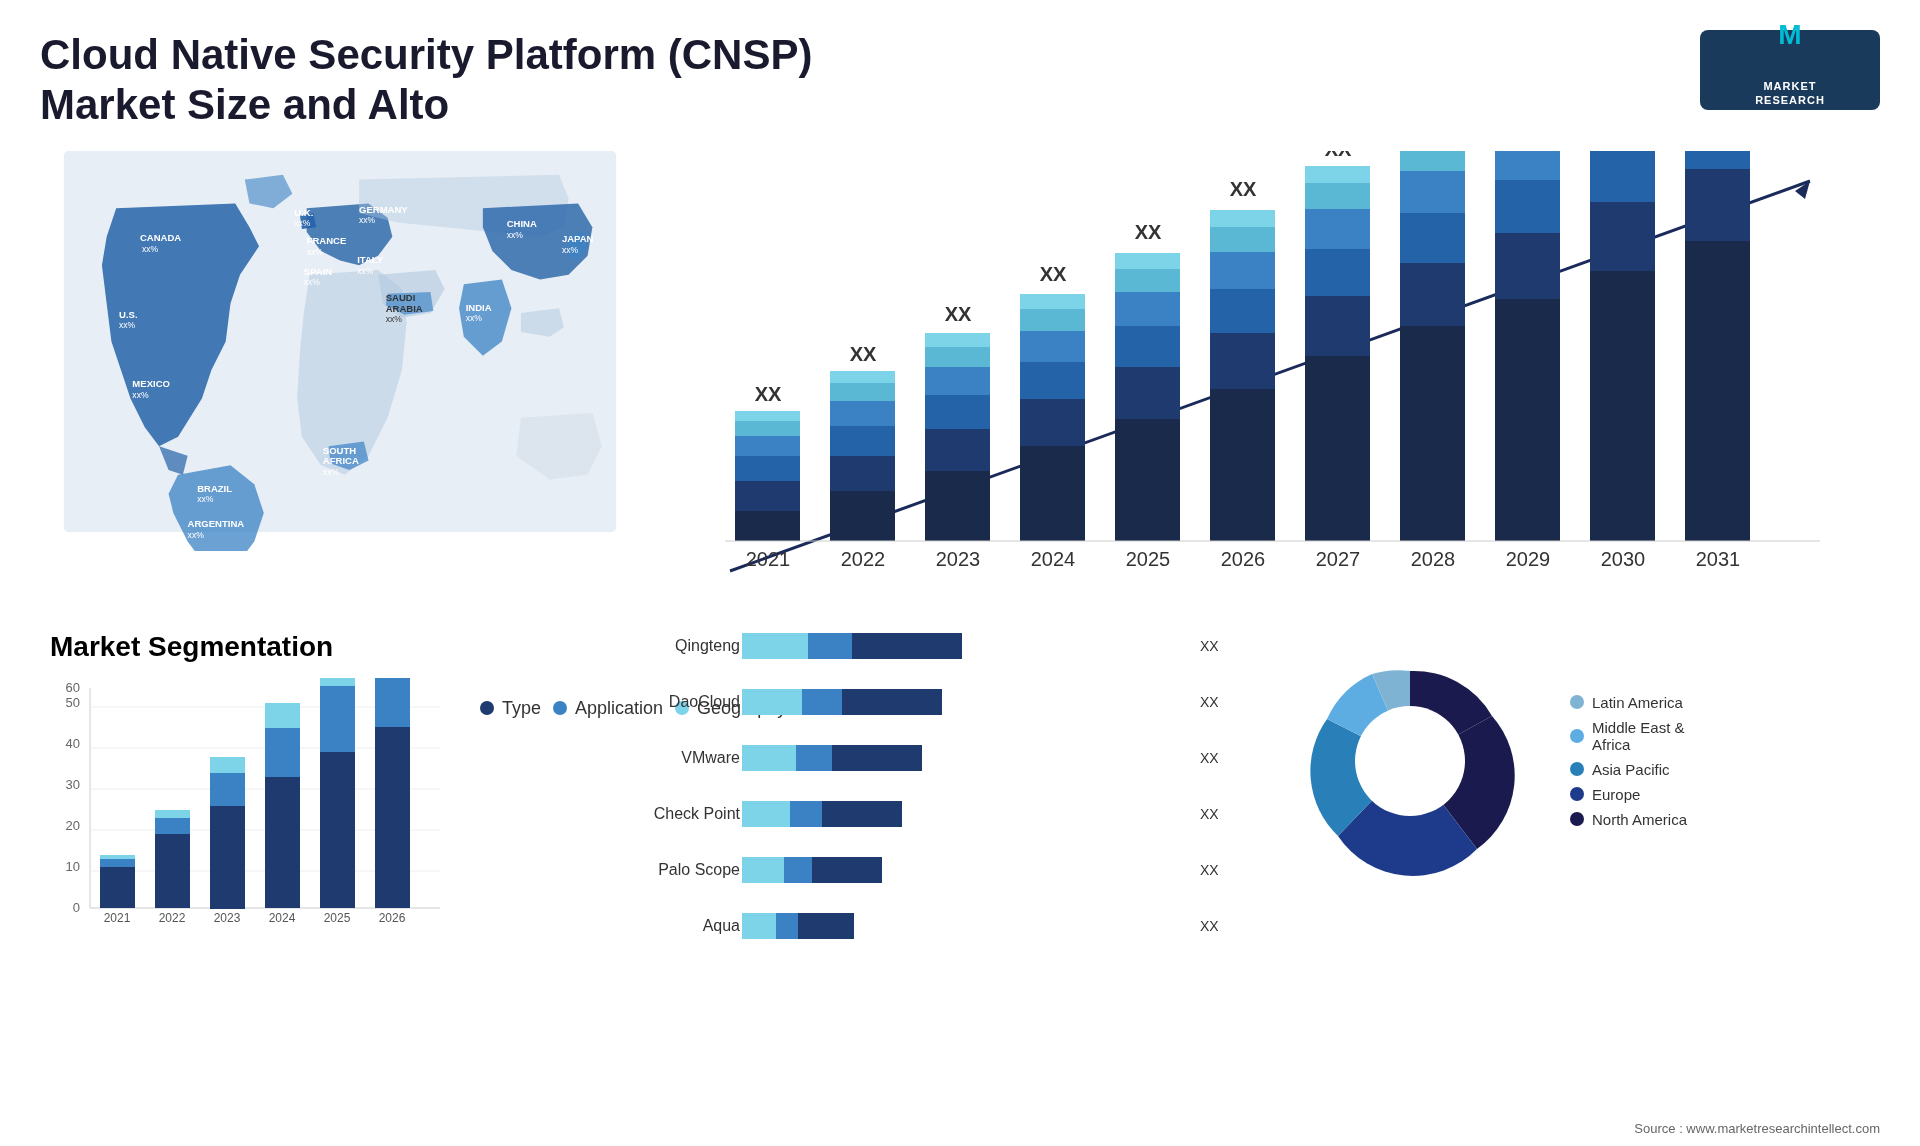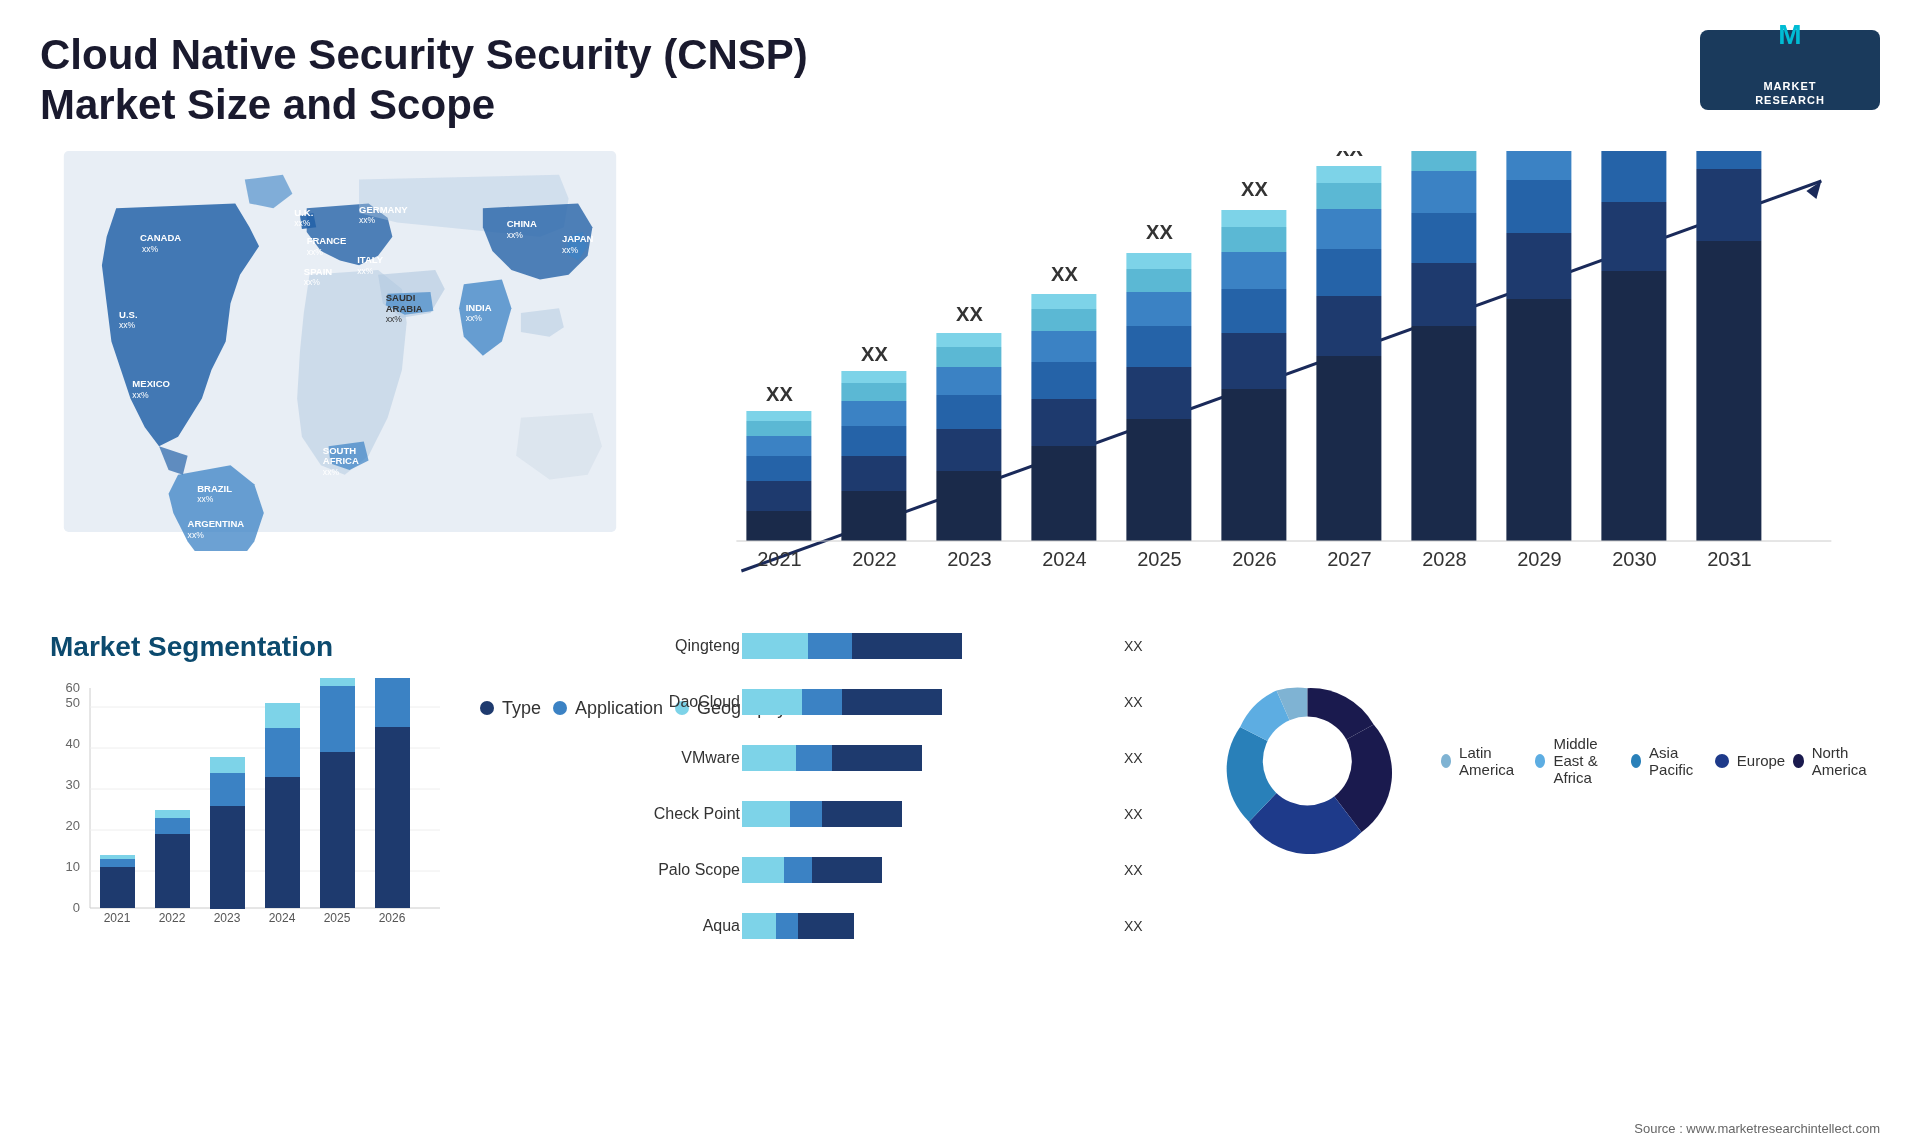--- a/index.html
+++ b/index.html
@@ -87,21 +87,21 @@
       grid-column: 2;
       grid-row: 2;
       display: grid;
       grid-template-columns: 1fr 1fr;
     }
 
     
     .section-title {
       font-size: 28px;
       font-weight: 700;
-      color: #0c4a6e;
+      color: #000000;
       margin-bottom: 15px;
     }
 
     
     .world-map-container {
       width: 100%;
       height: 400px;
       position: relative;
     }
     .bar-chart-svg {
@@ -168,20 +168,21 @@
     .regional-section {
       padding: 10px 20px;
     }
     .donut-container {
       display: flex;
       align-items: center;
       gap: 20px;
     }
     .regional-legend {
       display: flex;
+      flex-direction: column;
       gap: 8px;
     }
     .regional-legend-item {
       display: flex;
       align-items: center;
       gap: 8px;
       font-size: 15px;
       color: #333;
     }
     .regional-dot {
@@ -197,21 +198,21 @@
       right: 40px;
       font-size: 13px;
       color: #666;
       margin-top: 17px;
     }
   </style>
 </head>
 <body>
 
 <div class="header">
-  <h1 class="main-title">Cloud Native Security Security (CNSP) Market Size and Scope</h1>
+  <h1 class="main-title">Cloud Native Security Platform (CNSP) Market Size and Alto</h1>
   <div class="logo-area">
     <span class="logo-m">M</span>
     <div class="logo-text">
       MARKET<br>RESEARCH<br>INTELLECT
     </div>
   </div>
 </div>
 
 <div class="content-grid">
 

